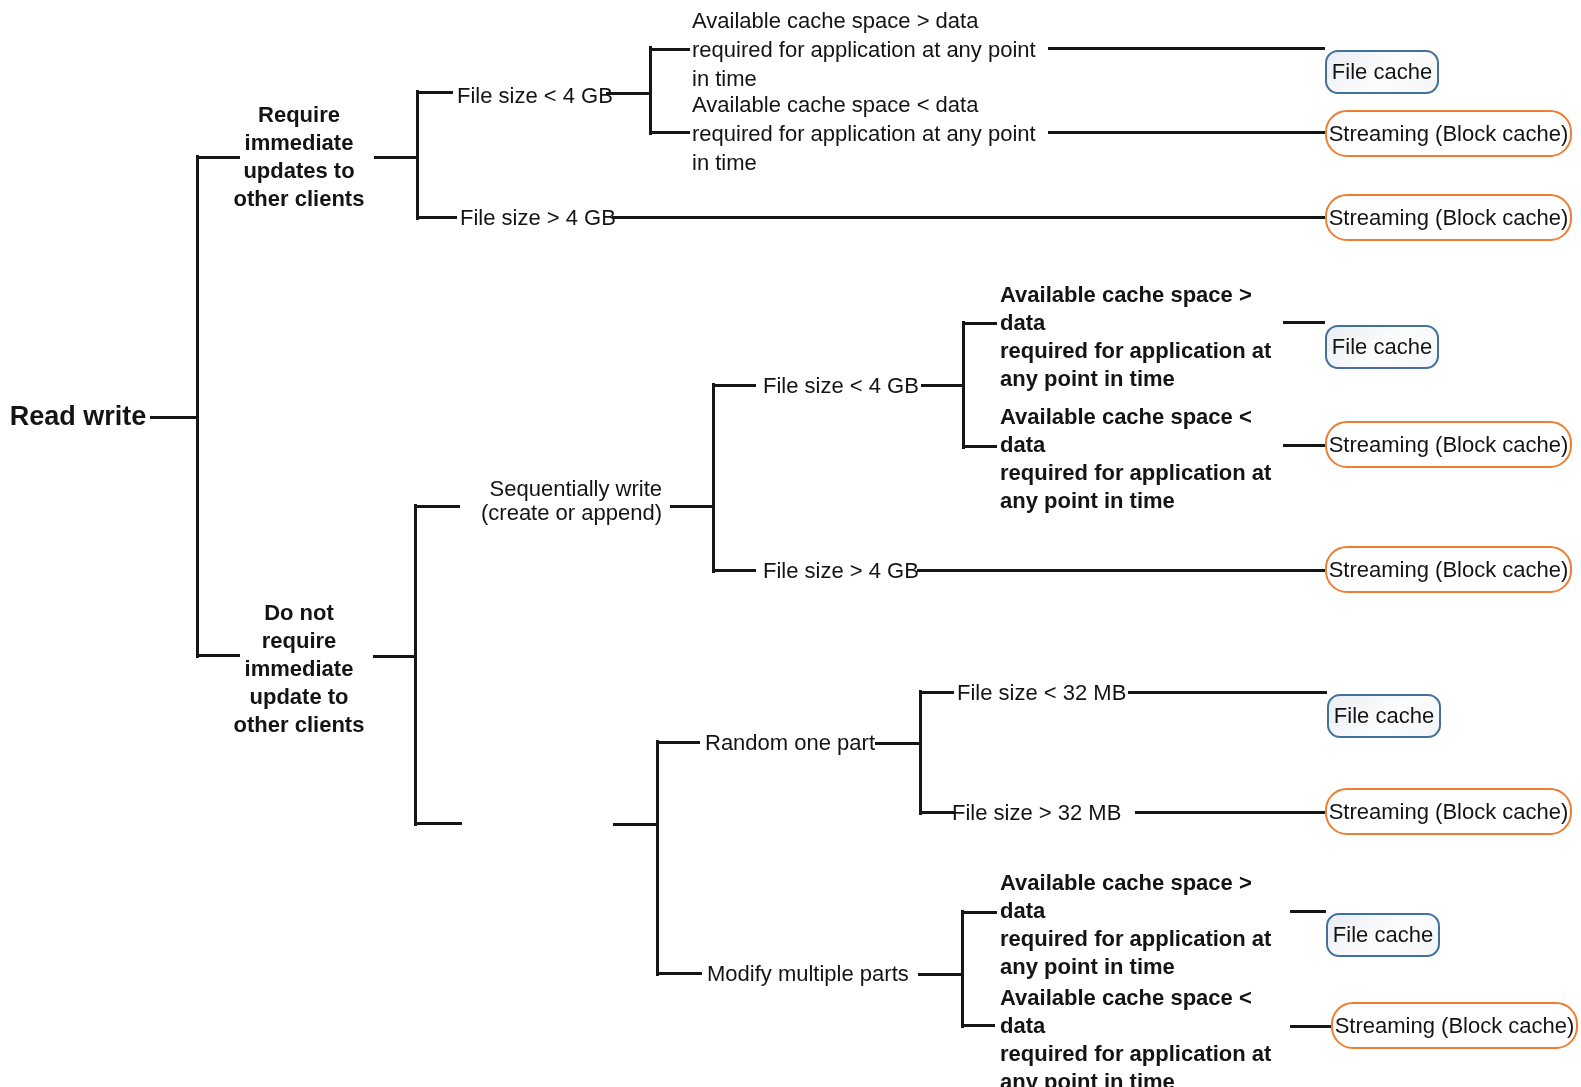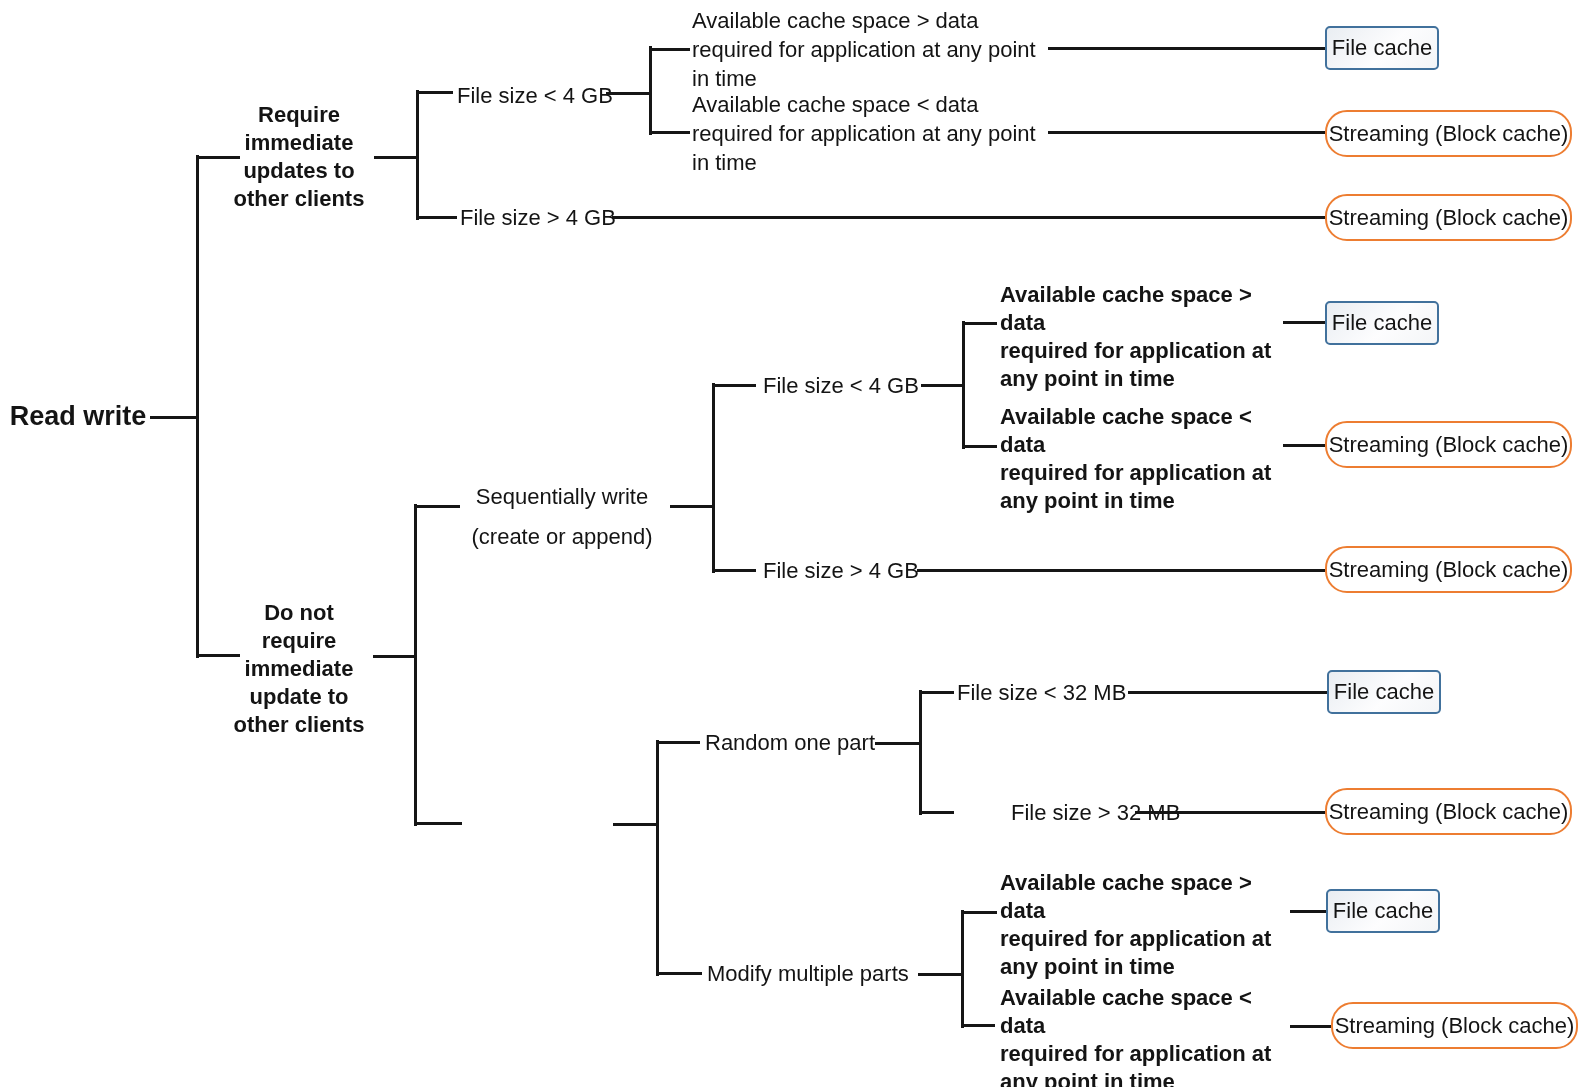--- a/index.html
+++ b/index.html
@@ -6,30 +6,31 @@
   #canvas{
     position:relative;width:1581px;height:1087px;background:#ffffff;overflow:hidden;
     font-family:"Liberation Sans","DejaVu Sans",sans-serif;color:#141414;
   }
   .lbl{
     position:absolute;font-size:22px;line-height:29px;white-space:pre-line;
     color:#141414;text-align:left;
   }
   .lbl.center{text-align:center;}
   .lbl.lh28{line-height:28px;font-weight:bold;}
-  .lbl.lh30{line-height:40px;}
+  .lbl.lh30{line-height:24px;text-align:right;}
   .lbl.root{font-weight:bold;font-size:27px;line-height:34px;text-align:center;}
   .edge{position:absolute;background:#161616;}
   .box{
     position:absolute;display:flex;align-items:center;justify-content:center;
     font-size:22px;white-space:nowrap;box-sizing:border-box;
   }
   .box.file{
-    border:2px solid #41719C;border-radius:5px;
+    border:2px solid #41719C;border-radius:13px;
     background:linear-gradient(135deg,#e9edf2 0%,#fdfdfe 55%,#f3f5f7 100%);
+    margin-top:24px;
   }
   .box.stream{
     border:2px solid #ED7D31;border-radius:22px;background:#ffffff;
   }
 </style>
 </head>
 <body>
 
 <div id="canvas">
     <div class="edge" style="left: 196px; top: 155px; width: 3px; height: 503px;"></div>
@@ -101,21 +102,21 @@
     <div class="lbl " style="left: 763px; top: 556px; width: 160px;">File size &gt; 4 GB</div>
     <div class="lbl lh28" style="left: 1000px; top: 281px; width: 290px;">Available cache space &gt; data
 required for application at
 any point in time</div>
     <div class="lbl lh28" style="left: 1000px; top: 403px; width: 290px;">Available cache space &lt; data
 required for application at
 any point in time</div>
     <div class="lbl " style="left: 705px; top: 728px; width: 180px;">Random one part</div>
     <div class="lbl " style="left: 707px; top: 959px; width: 210px;">Modify multiple parts</div>
     <div class="lbl " style="left: 957px; top: 678px; width: 180px;">File size &lt; 32 MB</div>
-    <div class="lbl " style="left: 1011px; top: 798px; width: 180px;">File size &gt; 32 MB</div>
+    <div class="lbl " style="left: 952px; top: 798px; width: 180px;">File size &gt; 32 MB</div>
     <div class="lbl lh28" style="left: 1000px; top: 869px; width: 290px;">Available cache space &gt; data
 required for application at
 any point in time</div>
     <div class="lbl lh28" style="left: 1000px; top: 984px; width: 290px;">Available cache space &lt; data
 required for application at
 any point in time</div>
     <div class="box file" style="left: 1325px; top: 26px; width: 114px; height: 44px;">File cache</div>
     <div class="box stream" style="left: 1325px; top: 110px; width: 247px; height: 47px;">Streaming (Block cache)</div>
     <div class="box stream" style="left: 1325px; top: 194px; width: 247px; height: 47px;">Streaming (Block cache)</div>
     <div class="box file" style="left: 1325px; top: 301px; width: 114px; height: 44px;">File cache</div>

